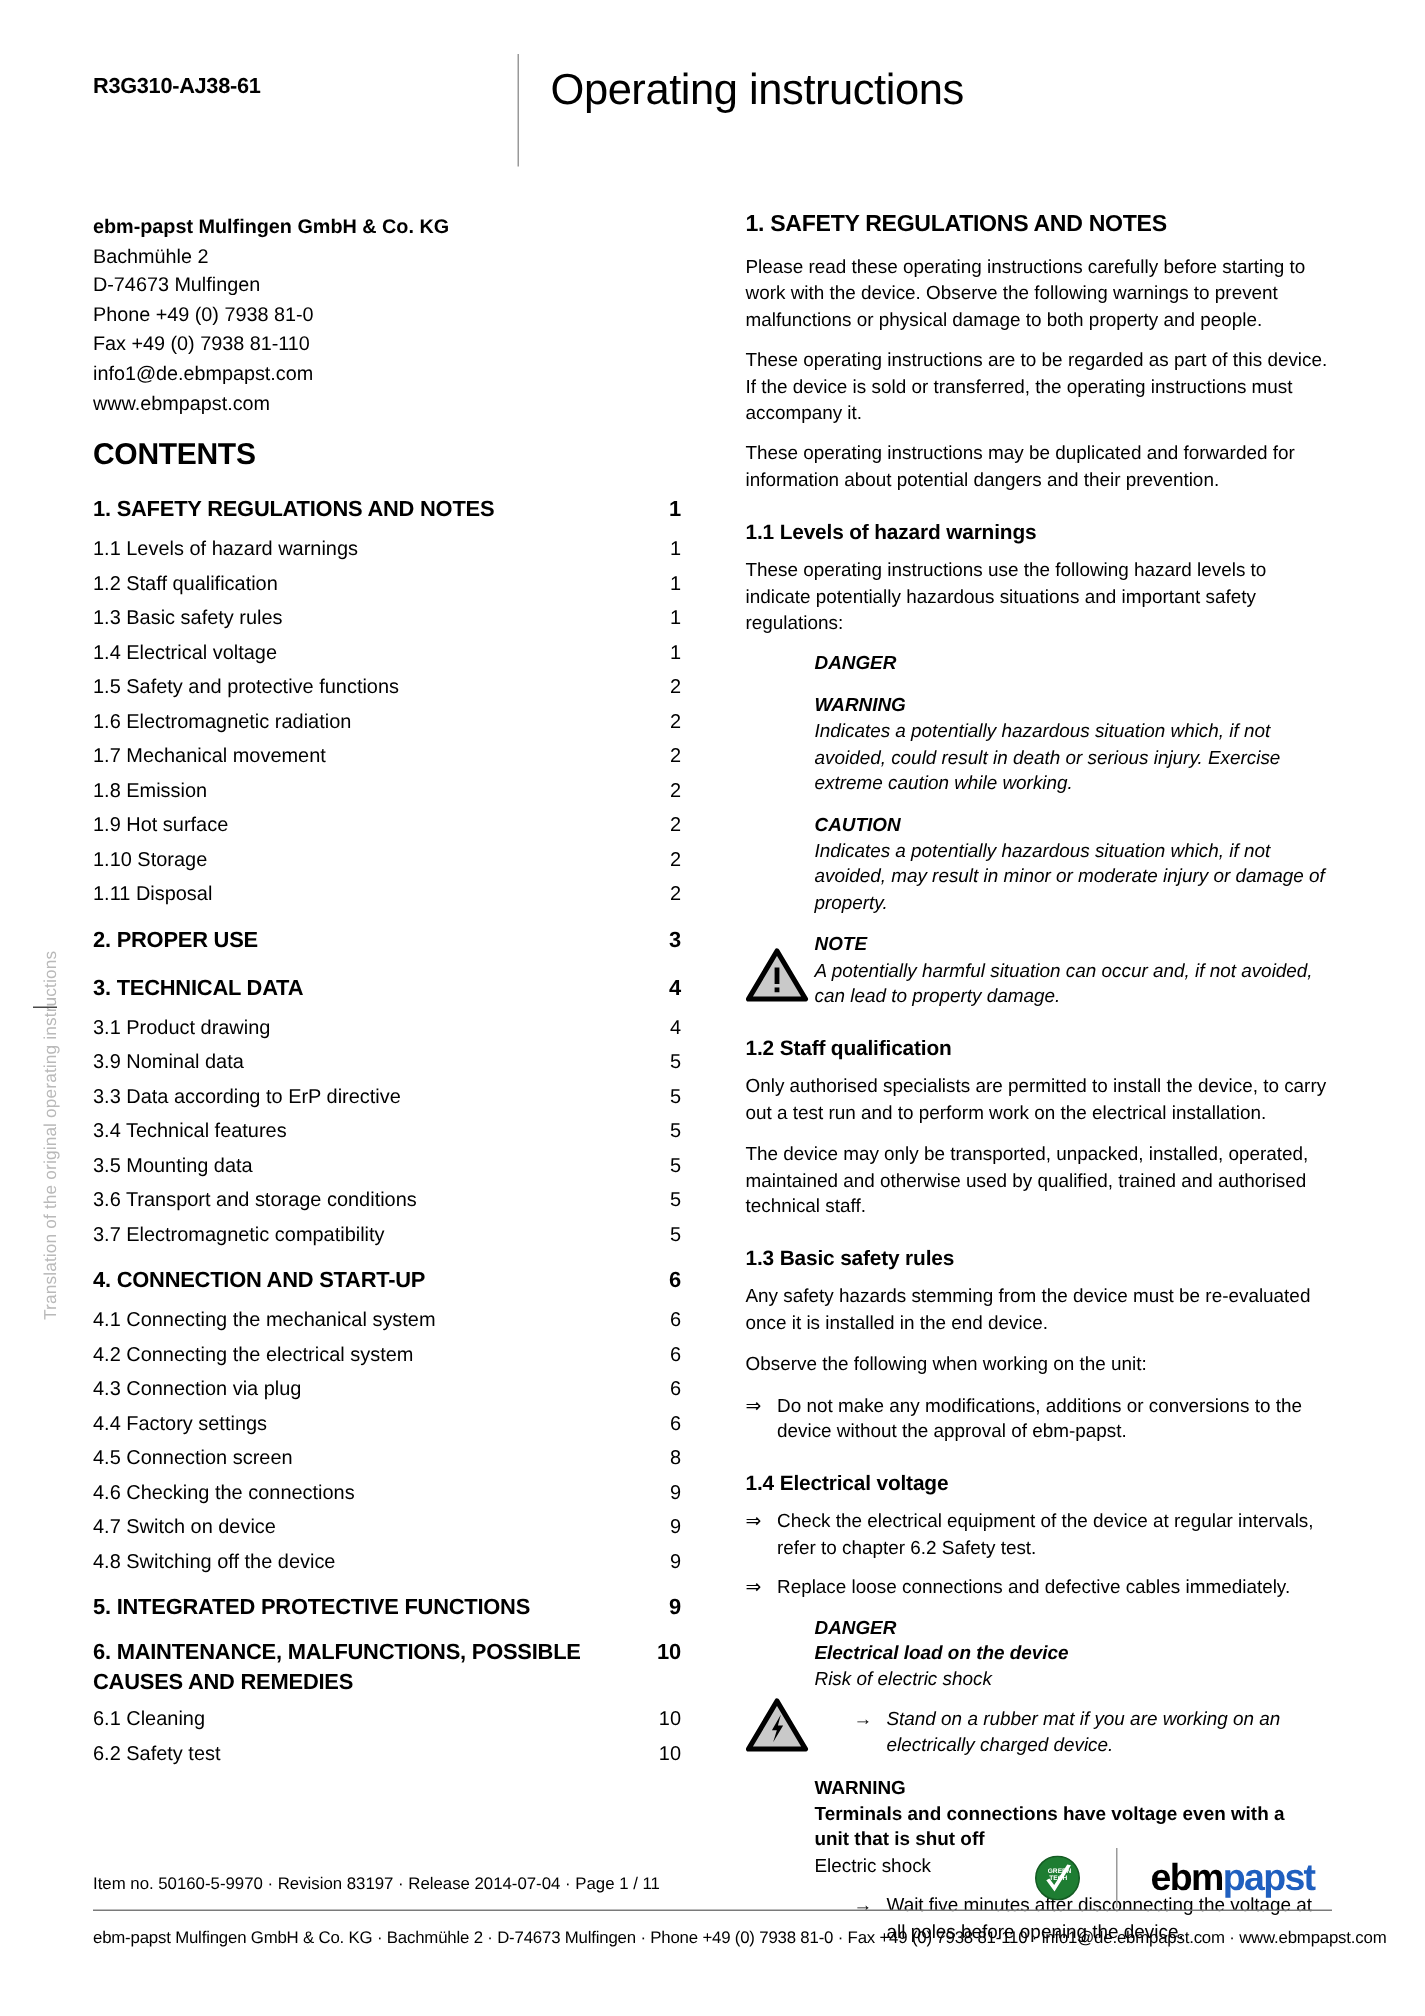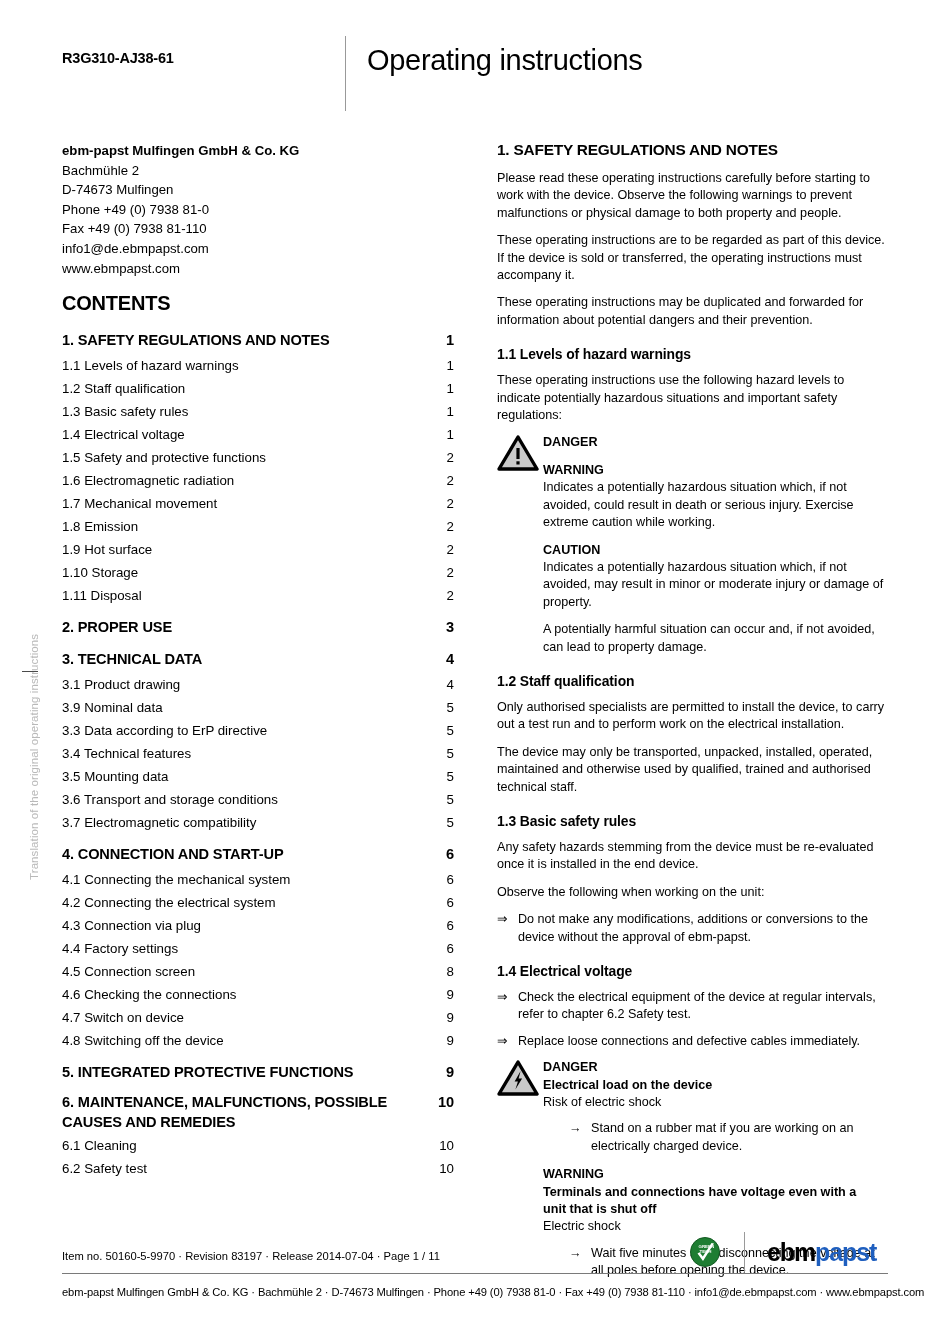--- a/index.html
+++ b/index.html
@@ -114,22 +114,23 @@
   }
   .para {
     font-size: 12.6px;
     line-height: 17.4px;
     margin: 0 0 10px 0;
   }
 
   
   .hazard-block {
     display: flex;
-    align-items: flex-start;
+    align-items: flex-end;
     margin-top: 2px;
+    font-style: italic;
   }
   .hazard-icon {
     width: 46px;
     flex: 0 0 46px;
     padding-top: 1px;
   }
   .hazard-body { flex: 1 1 auto; }
   .hz-title {
     font-size: 12.6px;
     font-weight: bold;
@@ -418,20 +419,21 @@
       </div>
       <div class="hz-group">
         <div class="hz-title">WARNING</div>
         <div class="hz-text">Indicates a potentially hazardous situation which, if not avoided, could result in death or serious injury. Exercise extreme caution while working.</div>
       </div>
       <div class="hz-group">
         <div class="hz-title">CAUTION</div>
         <div class="hz-text">Indicates a potentially hazardous situation which, if not avoided, may result in minor or moderate injury or damage of property.</div>
       </div>
       <div class="hz-group">
+        <div class="hz-title">NOTE</div>
         <div class="hz-text">A potentially harmful situation can occur and, if not avoided, can lead to property damage.</div>
       </div>
     </div>
   </div>
 
   <div class="h2">1.2 Staff qualification</div>
   <div class="para">Only authorised specialists are permitted to install the device, to carry out a test run and to perform work on the electrical installation.</div>
   <div class="para">The device may only be transported, unpacked, installed, operated, maintained and otherwise used by qualified, trained and authorised technical staff.</div>
 
   <div class="h2">1.3 Basic safety rules</div>

